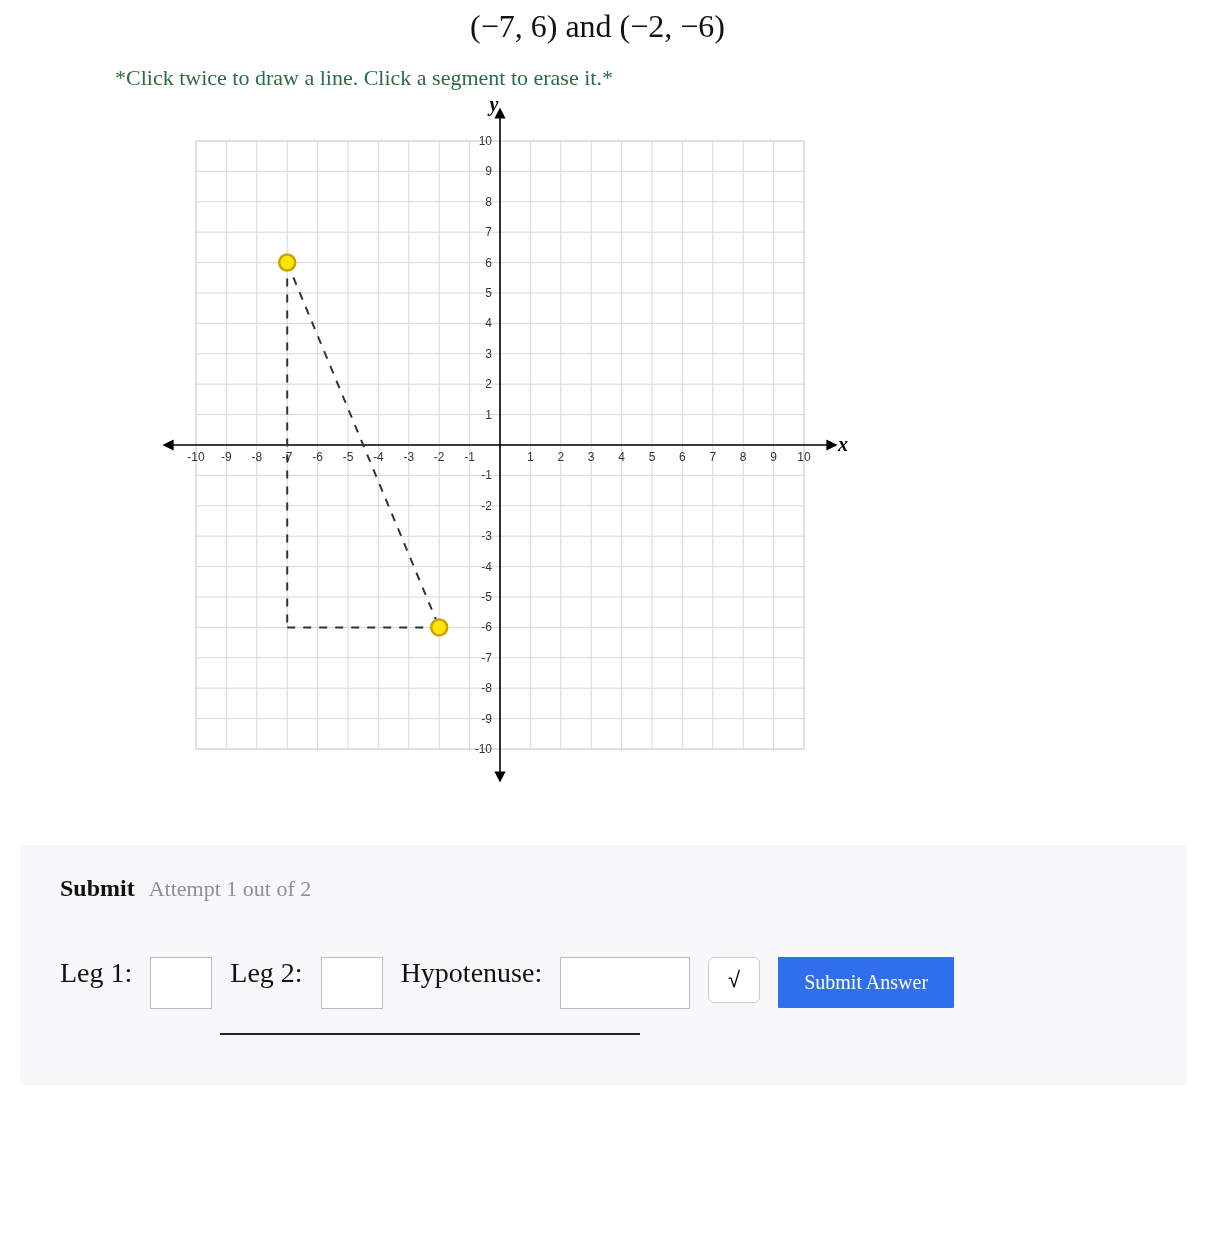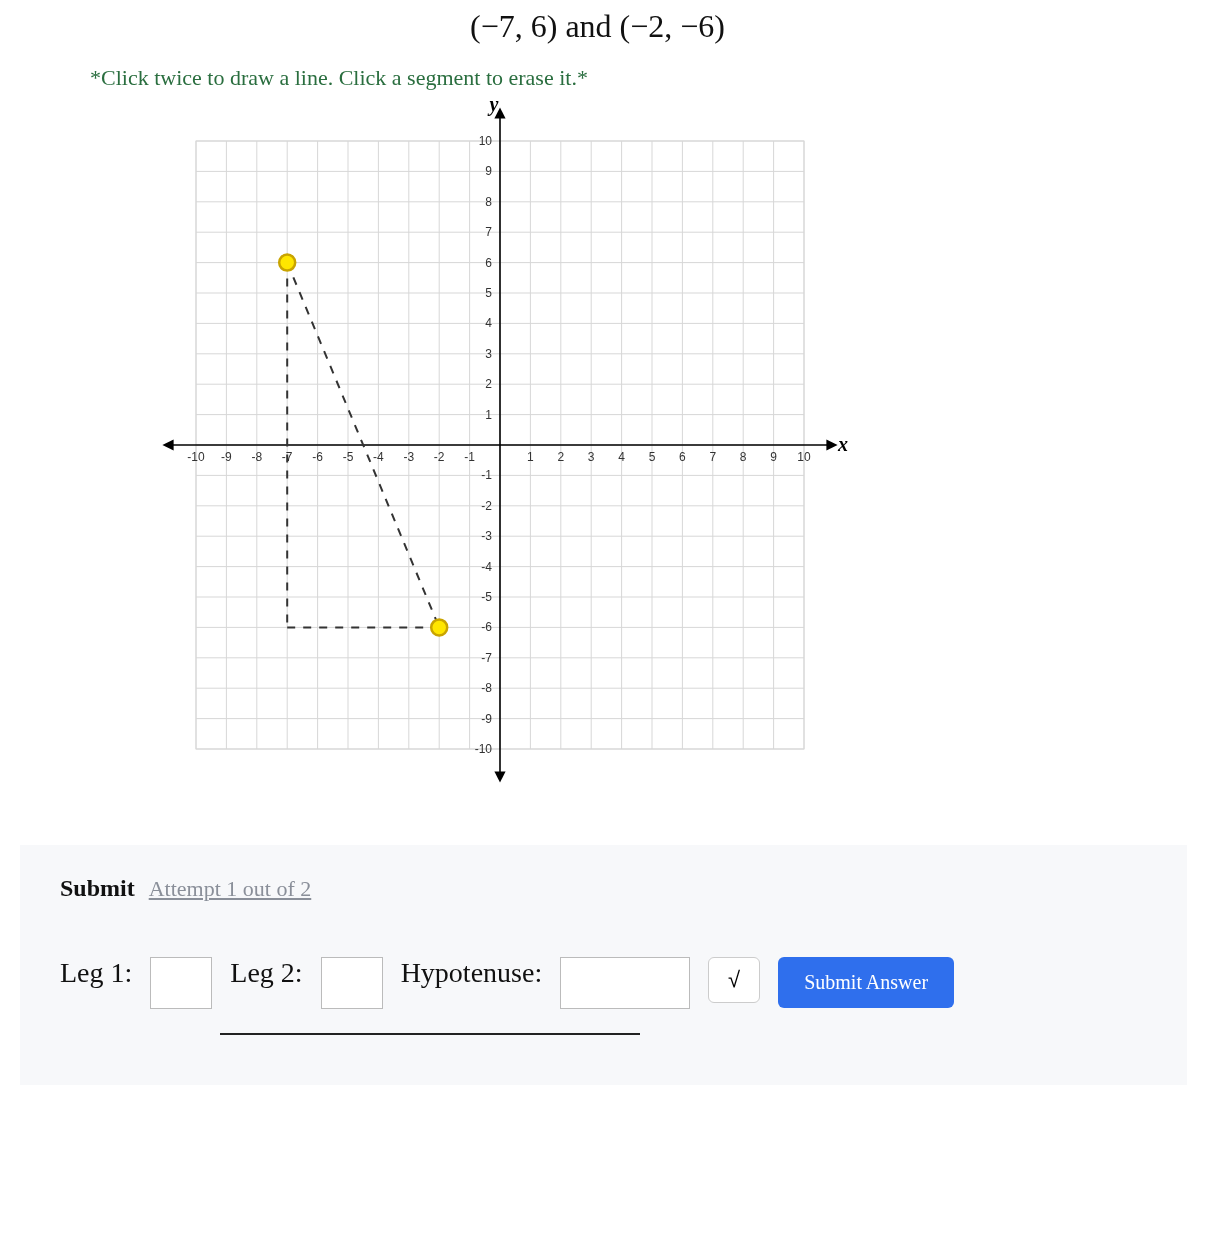--- a/index.html
+++ b/index.html
@@ -12,21 +12,21 @@
     width: 1207px;
   }
   .title {
     text-align: center;
     font-size: 32px;
     padding: 8px 12px 20px 0;
     font-family: 'Times New Roman', serif;
   }
   .instruction {
     text-align: left;
-    margin-left: 90px;
+    margin-left: 115px;
     color: #2a6e3f;
     font-size: 22px;
     font-family: Georgia, serif;
     margin-bottom: 4px;
   }
   .graph-wrap {
     display: flex;
     justify-content: flex-start;
     margin-left: 150px;
   }
@@ -38,21 +38,20 @@
   }
   .answer-head {
     font-size: 24px;
     font-family: Georgia, serif;
   }
   .answer-head .attempt {
     font-weight: normal;
     color: #8a8f99;
     font-size: 22px;
     margin-left: 8px;
-    text-decoration: underline;
   }
   .answer-row {
     display:flex;
     align-items:flex-start;
     gap: 18px;
     margin-top: 55px;
     flex-wrap: nowrap;
   }
   .field-label {
     font-size: 28px;
@@ -73,21 +72,21 @@
     border-radius: 6px;
     background: #fff;
     display:flex; align-items:center; justify-content:center;
     font-size: 22px;
     cursor:pointer;
   }
   .submit-btn {
     background: #2f6fed;
     color: #fff;
     border: none;
-    border-radius: 6px;
+    border-radius: 1px;
     padding: 14px 26px;
     font-size: 20px;
     font-family: Georgia, serif;
     cursor:pointer;
     white-space: nowrap;
   }
   .hr-under {
     border-bottom: 2px solid #222;
     width: 420px;
     margin-left: 160px;

